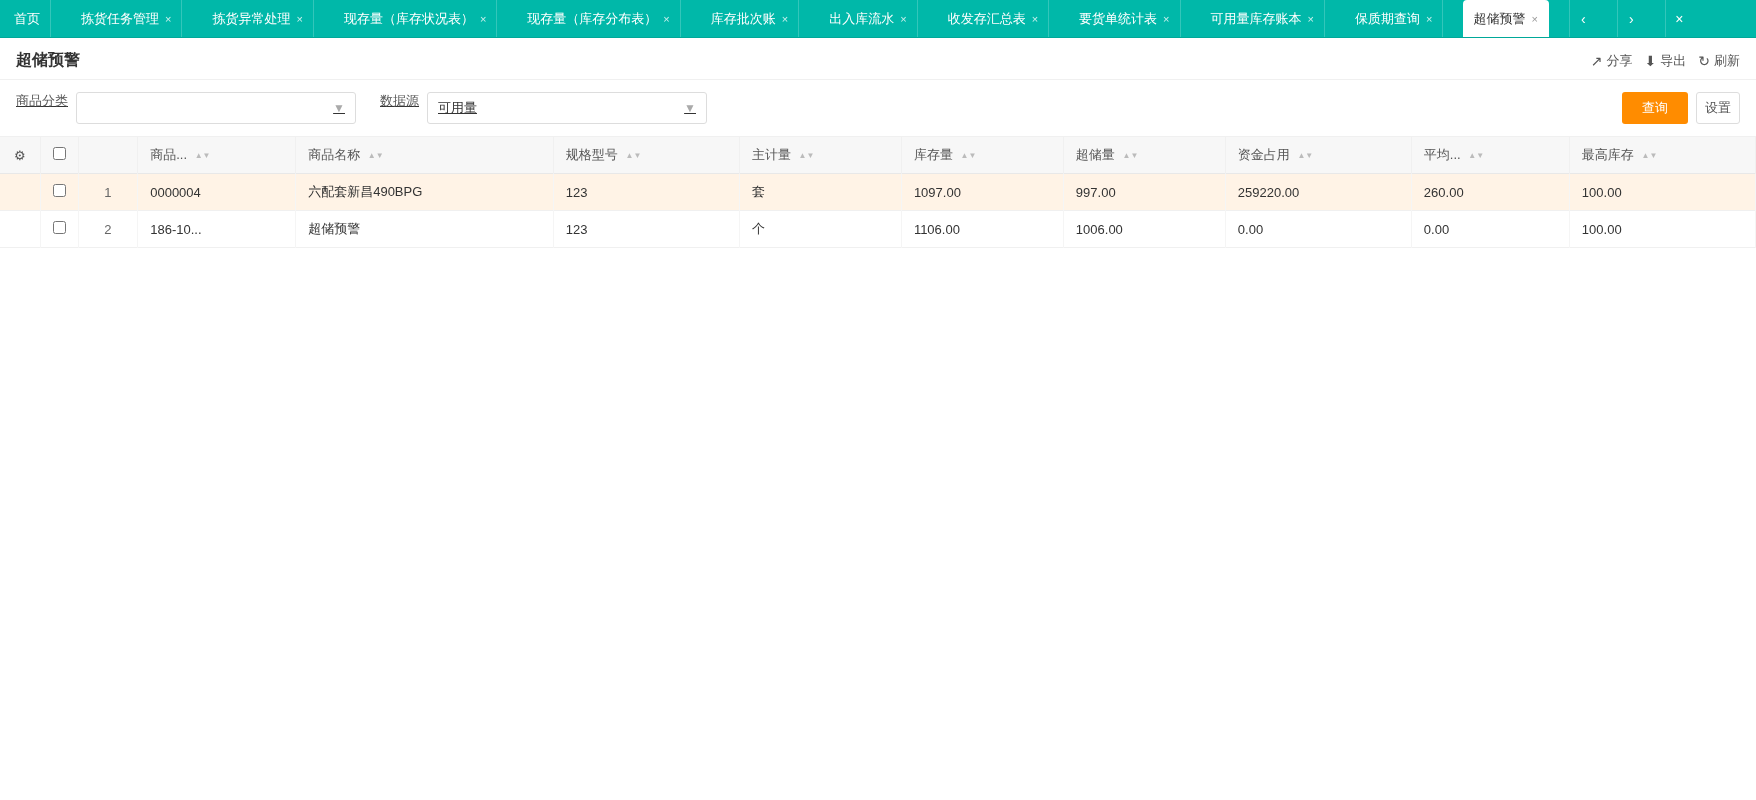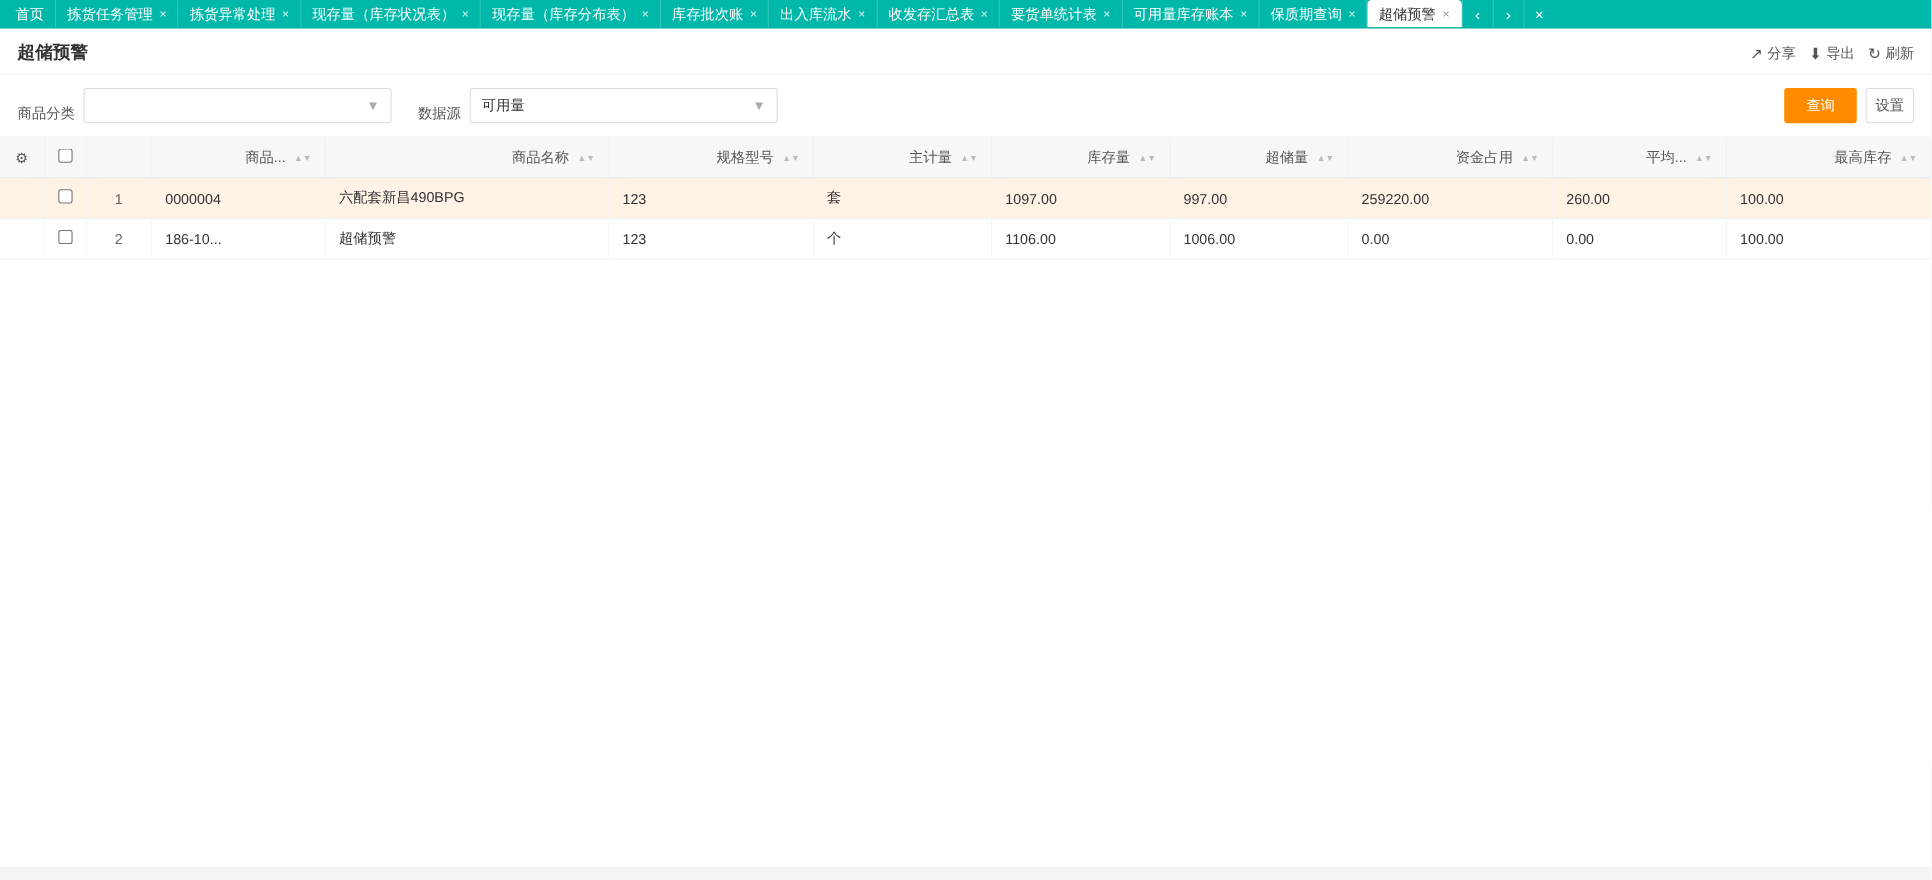--- a/index.html
+++ b/index.html
@@ -3,24 +3,25 @@
   <meta charset="utf-8">
   <style>
     * { box-sizing: border-box; margin: 0; padding: 0; }
     body { font-family: "Microsoft YaHei", "PingFang SC", sans-serif; font-size: 13px; background: #f5f5f5; color: #333; }
 
     
     .top-nav {
       display: flex;
       align-items: center;
       background: #00b8a9;
-      height: 26px;
+      height: 38px;
       padding: 0 4px;
       overflow: hidden;
       border-bottom: 1px solid #00a899;
+      gap: 20px;
     }
     .nav-tab {
       display: flex;
       align-items: center;
       height: 100%;
       padding: 0 10px;
       color: #fff;
       font-size: 13px;
       cursor: pointer;
       white-space: nowrap;
@@ -86,22 +87,23 @@
     
     .filter-area {
       display: flex;
       align-items: center;
       padding: 12px 16px;
       gap: 24px;
       border-bottom: 1px solid #f0f0f0;
     }
     .filter-group {
       display: flex;
-      align-items: flex-end;
+      align-items: flex-start;
       gap: 8px;
+      text-decoration: underline;
     }
     .filter-label {
       color: #555;
       white-space: nowrap;
       font-size: 13px;
     }
     .filter-select {
       display: flex;
       align-items: center;
       justify-content: space-between;
@@ -148,21 +150,21 @@
       width: 100%;
       border-collapse: collapse;
       font-size: 13px;
     }
     thead tr {
       background: #f7f7f7;
       border-bottom: 1px solid #e8e8e8;
     }
     thead th {
       padding: 9px 12px;
-      text-align: right;
+      text-align: left;
       color: #555;
       font-weight: normal;
       border-right: 1px solid #f0f0f0;
       white-space: nowrap;
     }
     thead th .sort-icons {
       display: inline-flex;
       flex-direction: column;
       margin-left: 4px;
       vertical-align: middle;

